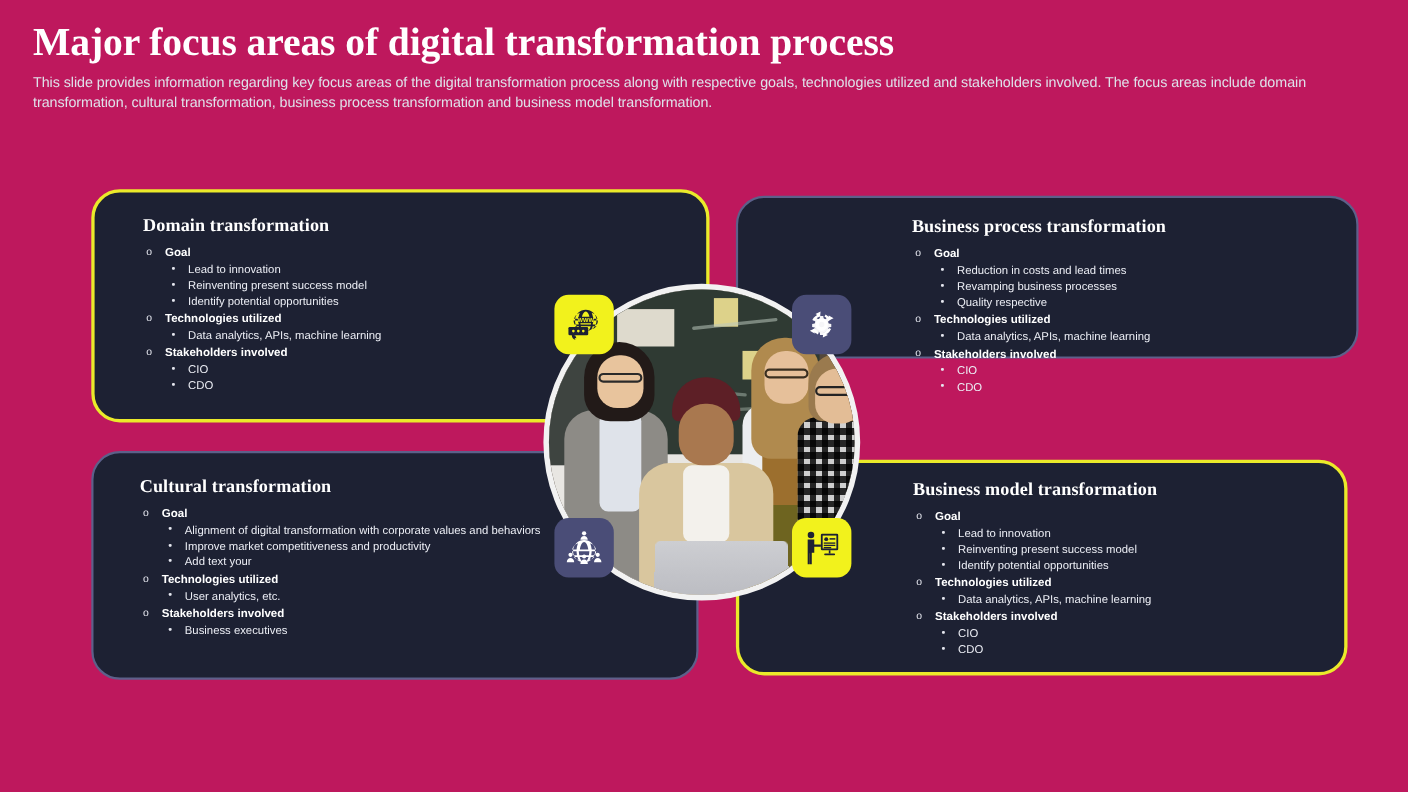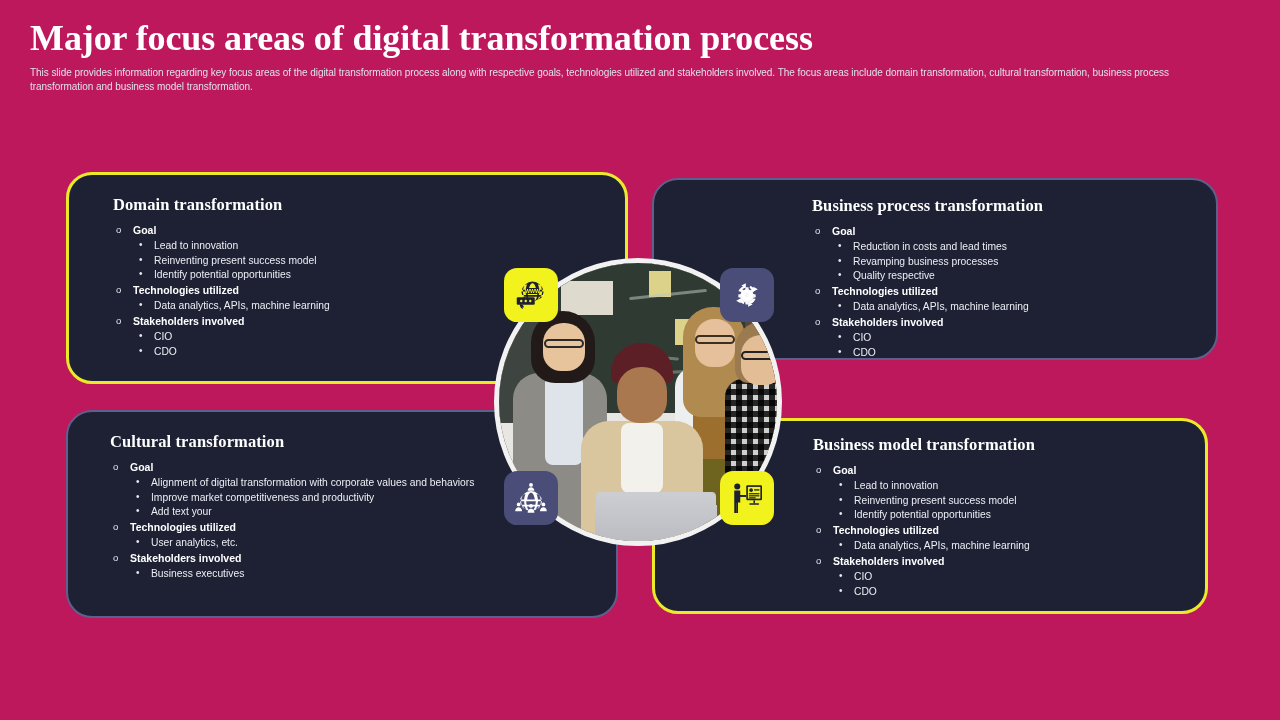--- a/index.html
+++ b/index.html
@@ -16,29 +16,30 @@
 
   
   .header{ position:absolute; left:30px; top:18px; width:1220px; }
   .title{
     font-family:"Liberation Serif", serif;
     font-size:36px; font-weight:700; color:#ffffff;
     letter-spacing:-0.1px; line-height:1.12;
   }
   .subtitle{
     margin-top:8px;
-    font-size:10px; color:#dfe1ea; line-height:1.35;
+    font-size:13px; color:#dfe1ea; line-height:1.35;
     width:1200px; letter-spacing:-0.05px;
   }
 
   
   .card{
     position:absolute;
     border-radius:26px;
     background:#1d2133;
+    margin-left:17px;
   }
   .card.yellow{ border:3px solid #eaea2a; }
   .card.purple{ border:2.5px solid #5d608a; }
 
   .card-inner{ position:absolute; left:0; top:0; }
 
   .card-title{
     font-family:"Liberation Serif", serif;
     font-size:16.5px; font-weight:700; color:#ffffff;
     margin-bottom:8px; letter-spacing:0.1px;
@@ -68,21 +69,21 @@
   ul.lvl2 > li::before{
     content:"•";
     position:absolute; left:6px; top:-1px;
     font-size:10px; color:#e6e8f0;
   }
 
   
   #card-domain   { left:66px;  top:172px; width:562px; height:212px; }
   #card-domain   .card-inner { left:44px; top:20px; width:470px; }
 
-  #card-process  { left:652px; top:178px; width:566px; height:182px; }
+  #card-process  { left:652px; top:178px; width:566px; height:148px; }
   #card-process  .card-inner { left:158px; top:16px; width:400px; }
 
   #card-cultural { left:66px;  top:410px; width:552px; height:208px; }
   #card-cultural .card-inner { left:42px; top:20px; width:420px; }
 
   #card-model    { left:652px; top:418px; width:556px; height:196px; }
   #card-model    .card-inner { left:158px; top:14px; width:400px; }
 
   
   .photo-wrap{

